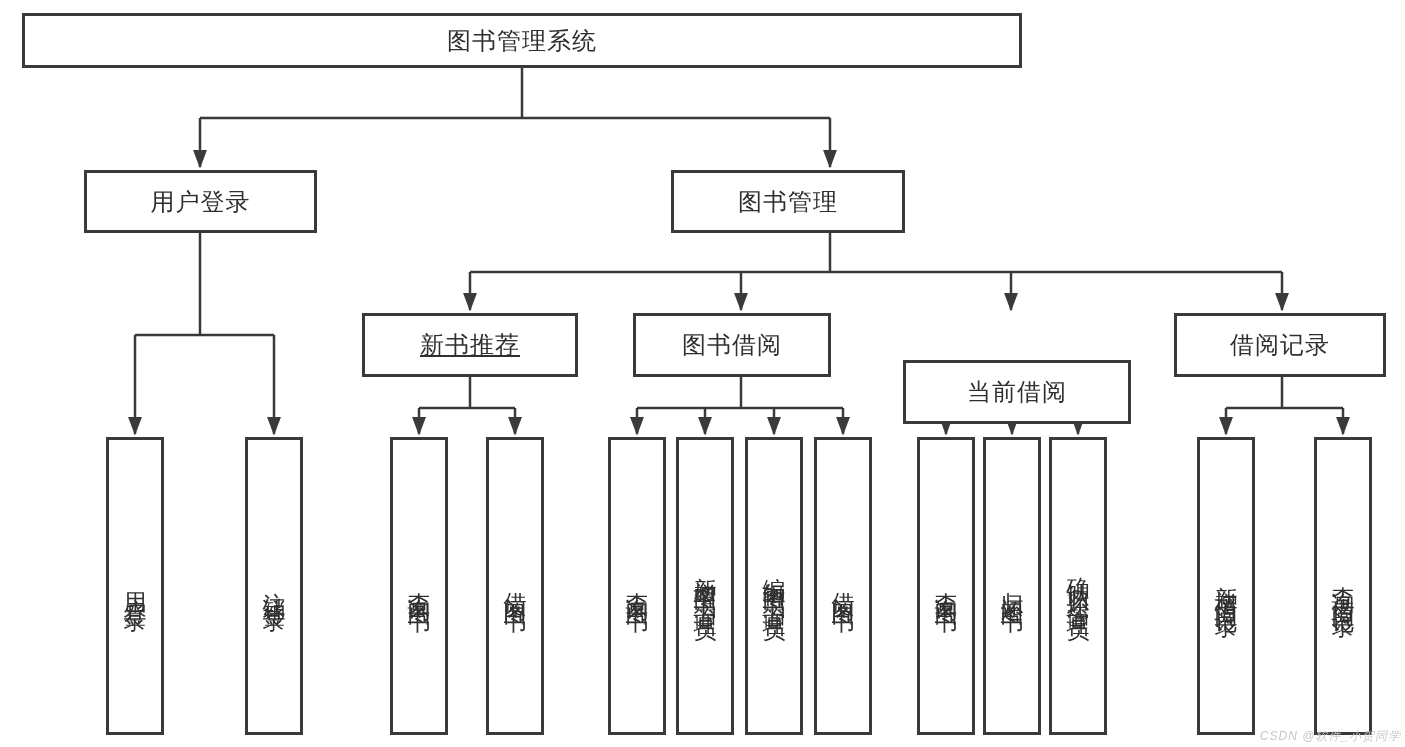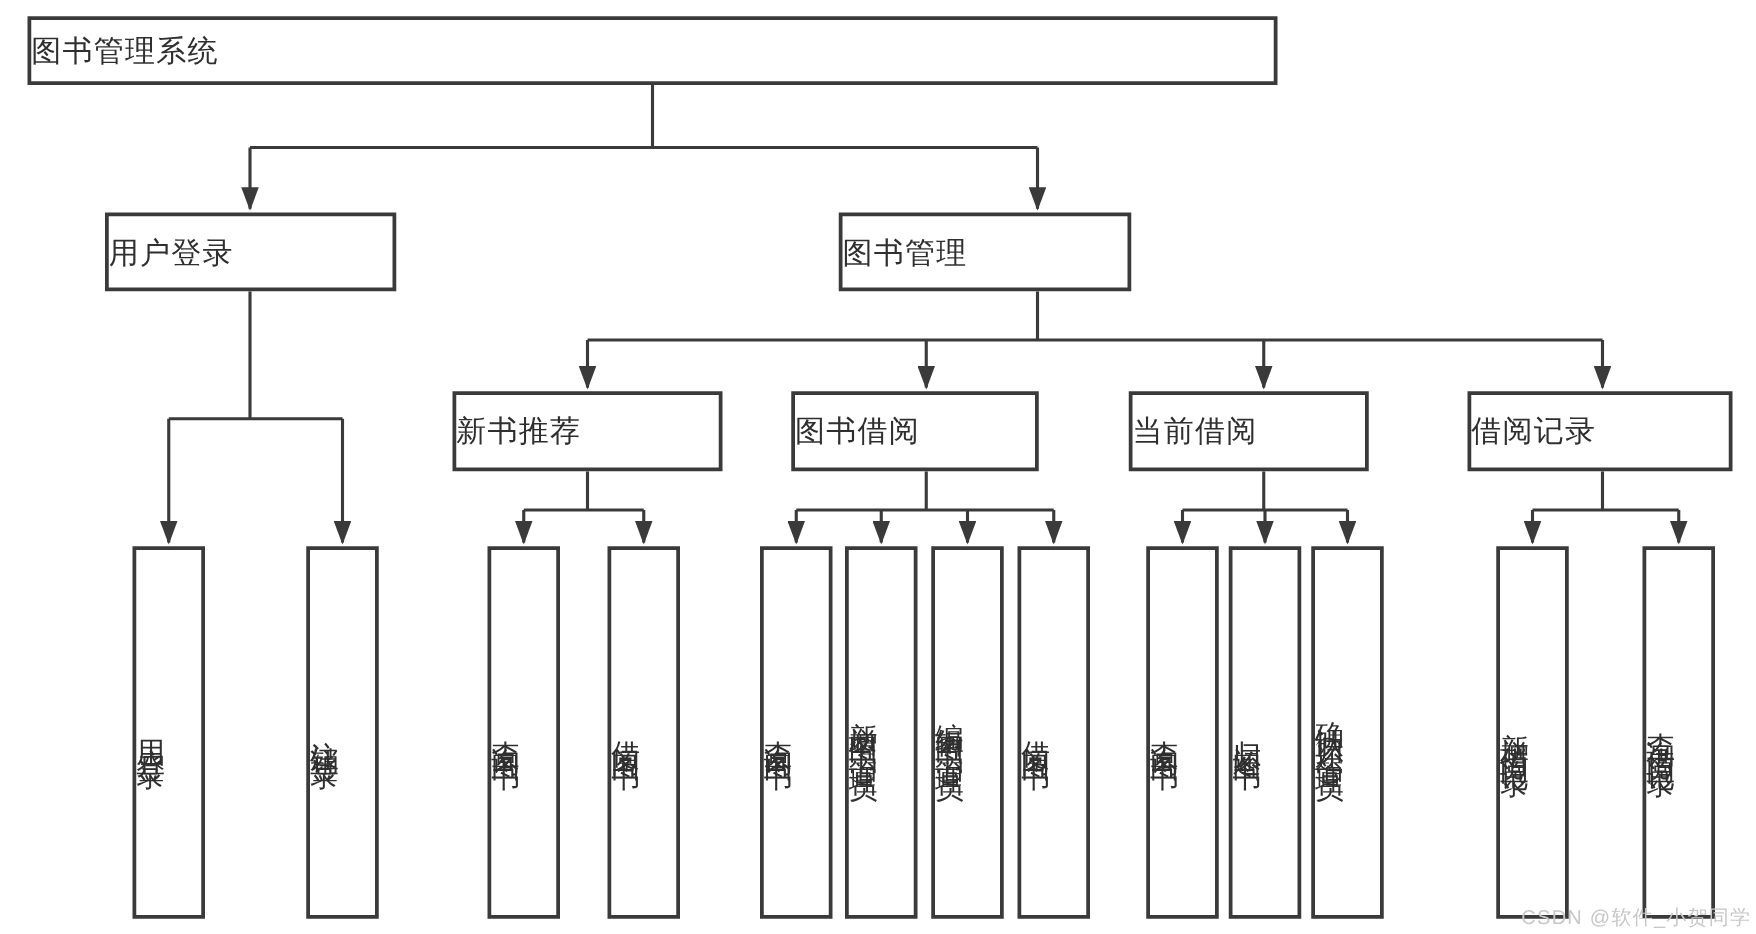--- a/index.html
+++ b/index.html
@@ -22,20 +22,21 @@
     z-index: 1;
   }
   .box {
     position: absolute;
     box-sizing: border-box;
     background: #ffffff;
     border: 3px solid #3a3a3a;
     color: #2f2f2f;
     display: flex;
     align-items: center;
+    justify-content: center;
     font-size: 24px;
     letter-spacing: 1px;
     z-index: 2;
     white-space: nowrap;
   }
   
   .lvl1 { left: 22px;  top: 13px;  width: 1000px; height: 55px; }
   .lvl2 { top: 170px; height: 63px; }
   .lvl3 { top: 313px; height: 64px; }
   .leaf { top: 437px; height: 298px; width: 58px; }
@@ -45,24 +46,25 @@
     line-height: 1;
     letter-spacing: 6px;
     font-size: 23px;
     max-height: 288px;
   }
   .watermark {
     position: absolute;
     right: 4px;
     bottom: 2px;
     z-index: 3;
-    font-size: 16px;
+    font-size: 12px;
     color: #c7c7c7;
     letter-spacing: 1px;
     white-space: nowrap;
+    font-style: italic;
   }
 </style>
 </head>
 <body>
 
 <div id="canvas">
 
   <svg id="wires" width="1405" height="747" viewBox="0 0 1405 747">
     <defs>
       <marker id="ah" viewBox="0 0 12 9" refX="11" refY="4.5" markerWidth="19" markerHeight="14" markerUnits="userSpaceOnUse" orient="auto">
@@ -117,27 +119,27 @@
     <span>图书管理系统</span>
   </div>
 
   <div class="box lvl2" style="left:84px; width:233px;">
     <span>用户登录</span>
   </div>
   <div class="box lvl2" style="left:671px; width:234px;">
     <span>图书管理</span>
   </div>
 
-  <div class="box lvl3" style="left:362px; width:216px;">
+  <div class="box lvl3" style="left:362px; width:216px;text-decoration:underline;">
     <span>新书推荐</span>
   </div>
   <div class="box lvl3" style="left:633px; width:198px;">
     <span>图书借阅</span>
   </div>
-  <div class="box lvl3" style="left:903px; width:192px;">
+  <div class="box lvl3" style="left:903px; width:228px;margin-top:47px;">
     <span>当前借阅</span>
   </div>
   <div class="box lvl3" style="left:1174px; width:212px;">
     <span>借阅记录</span>
   </div>
 
   <div class="box leaf" style="left:106px;">
     <span class="vtext">用户登录</span>
   </div>
   <div class="box leaf" style="left:245px;">

